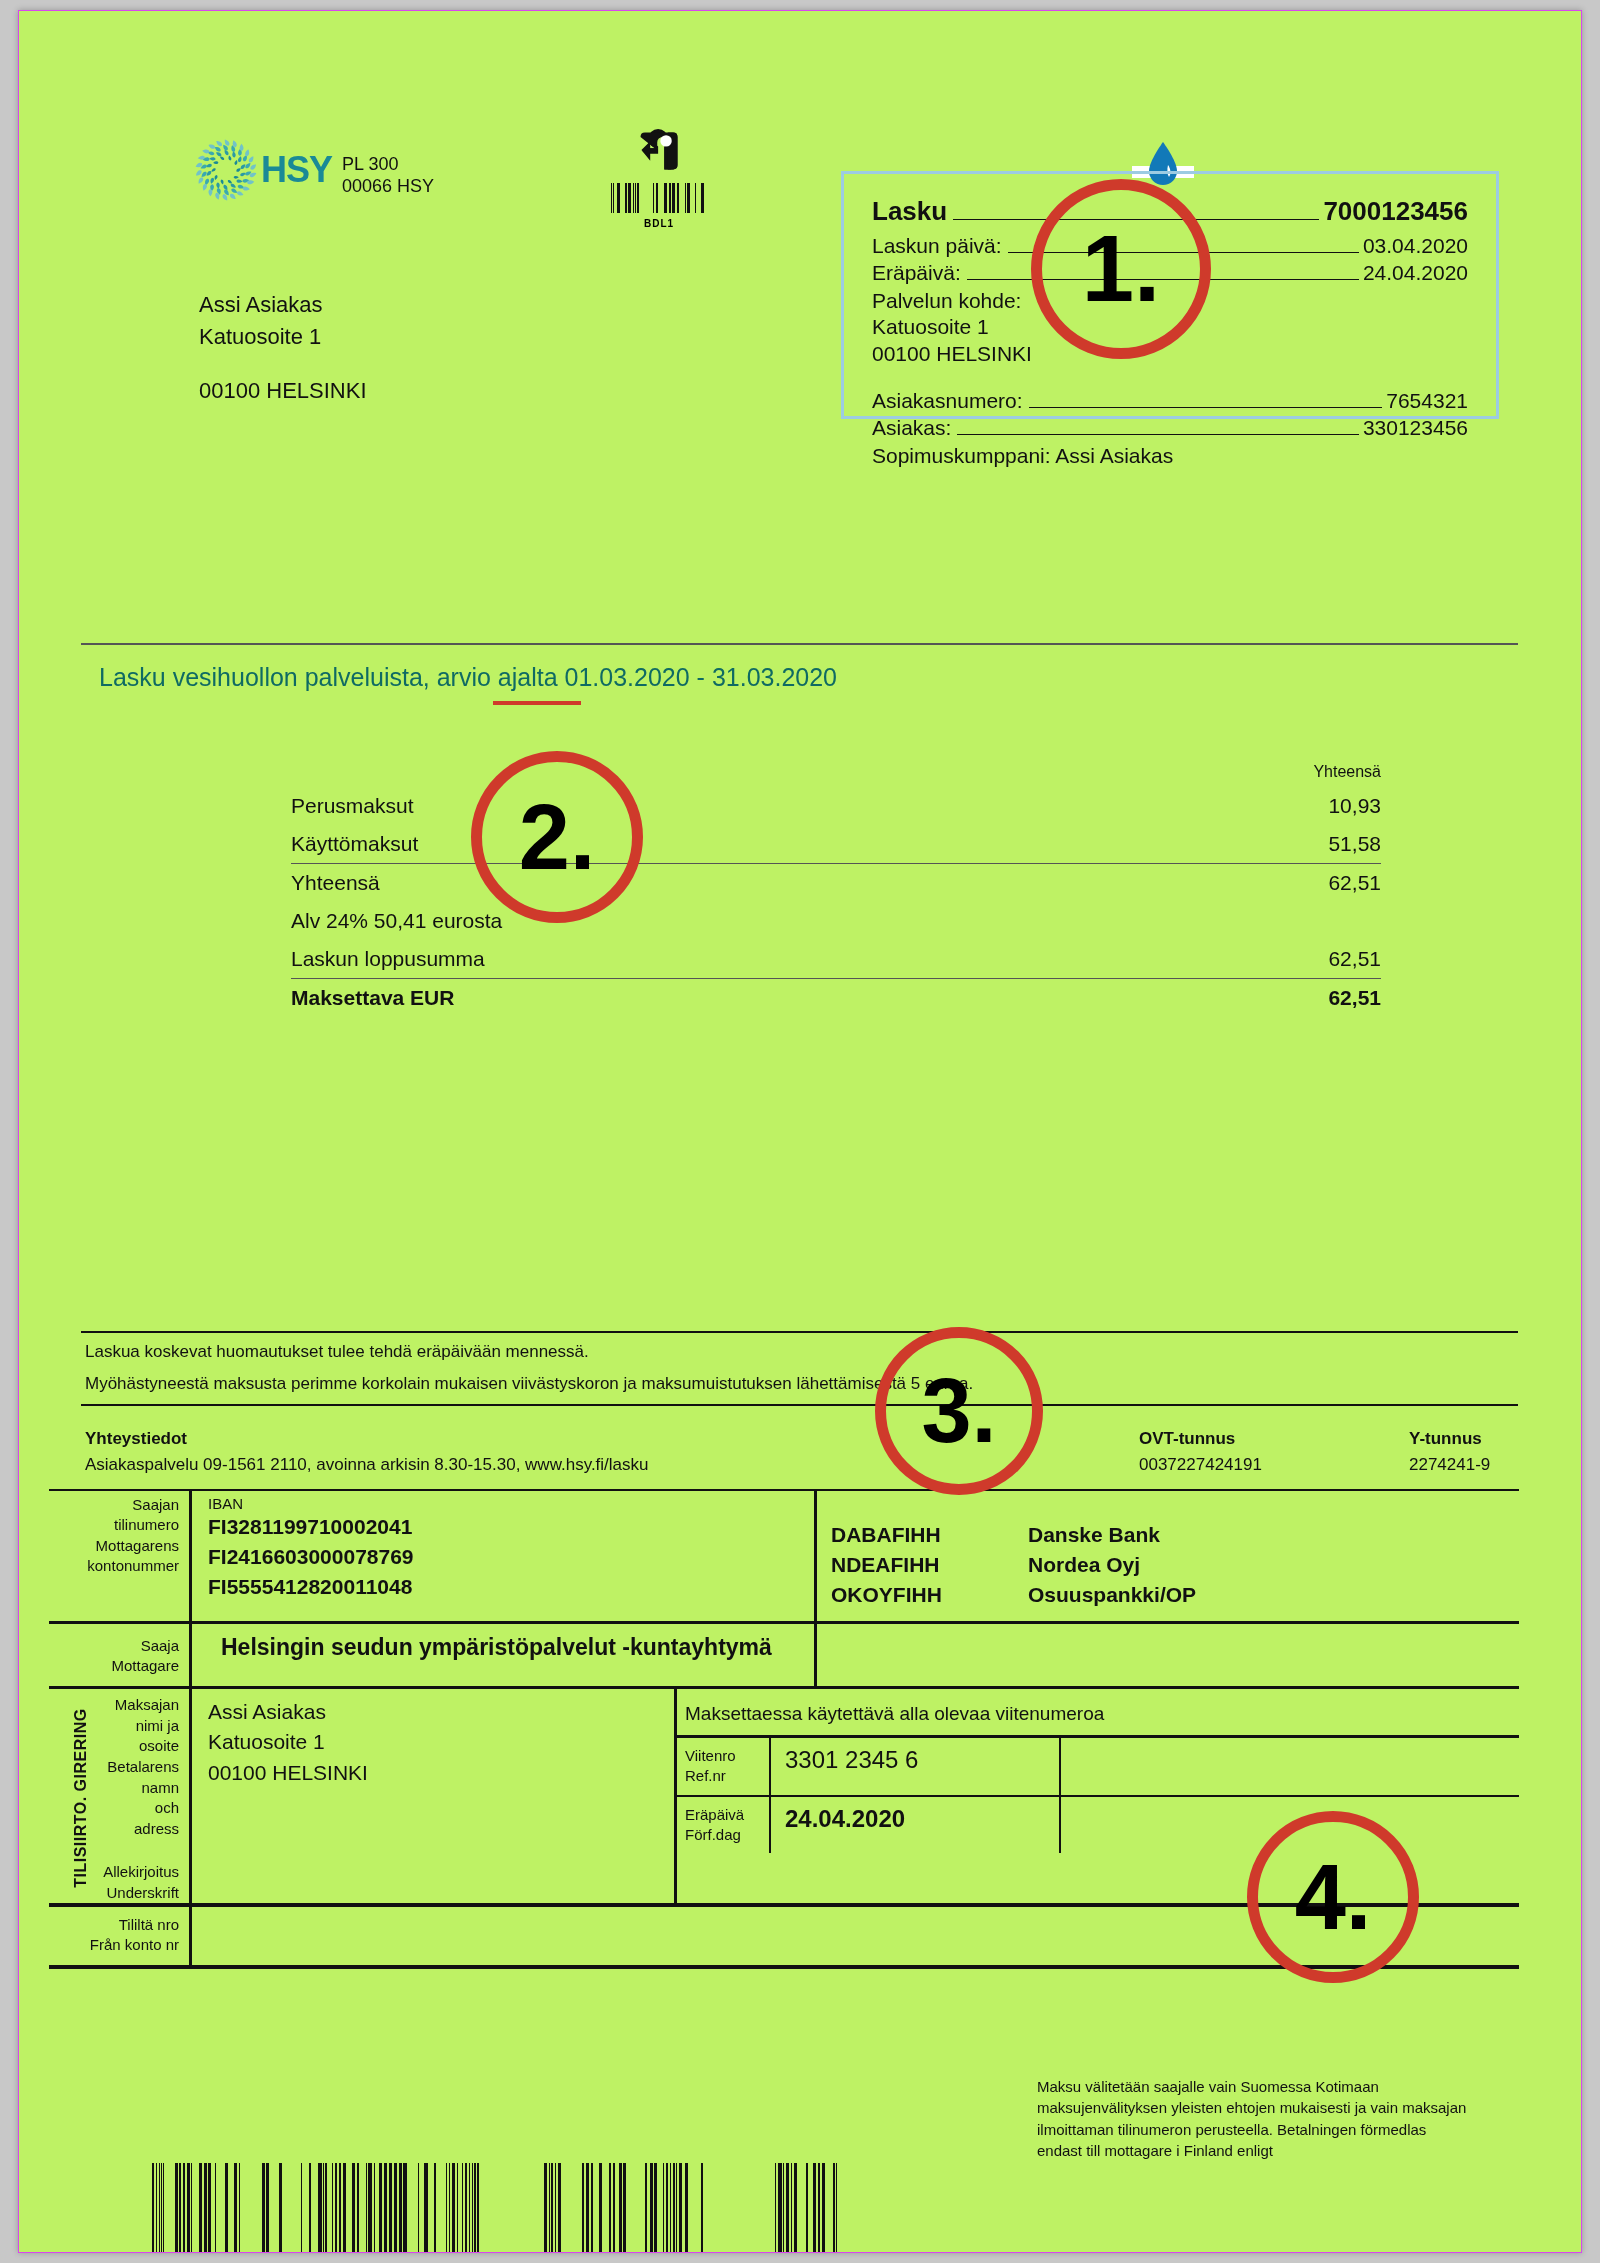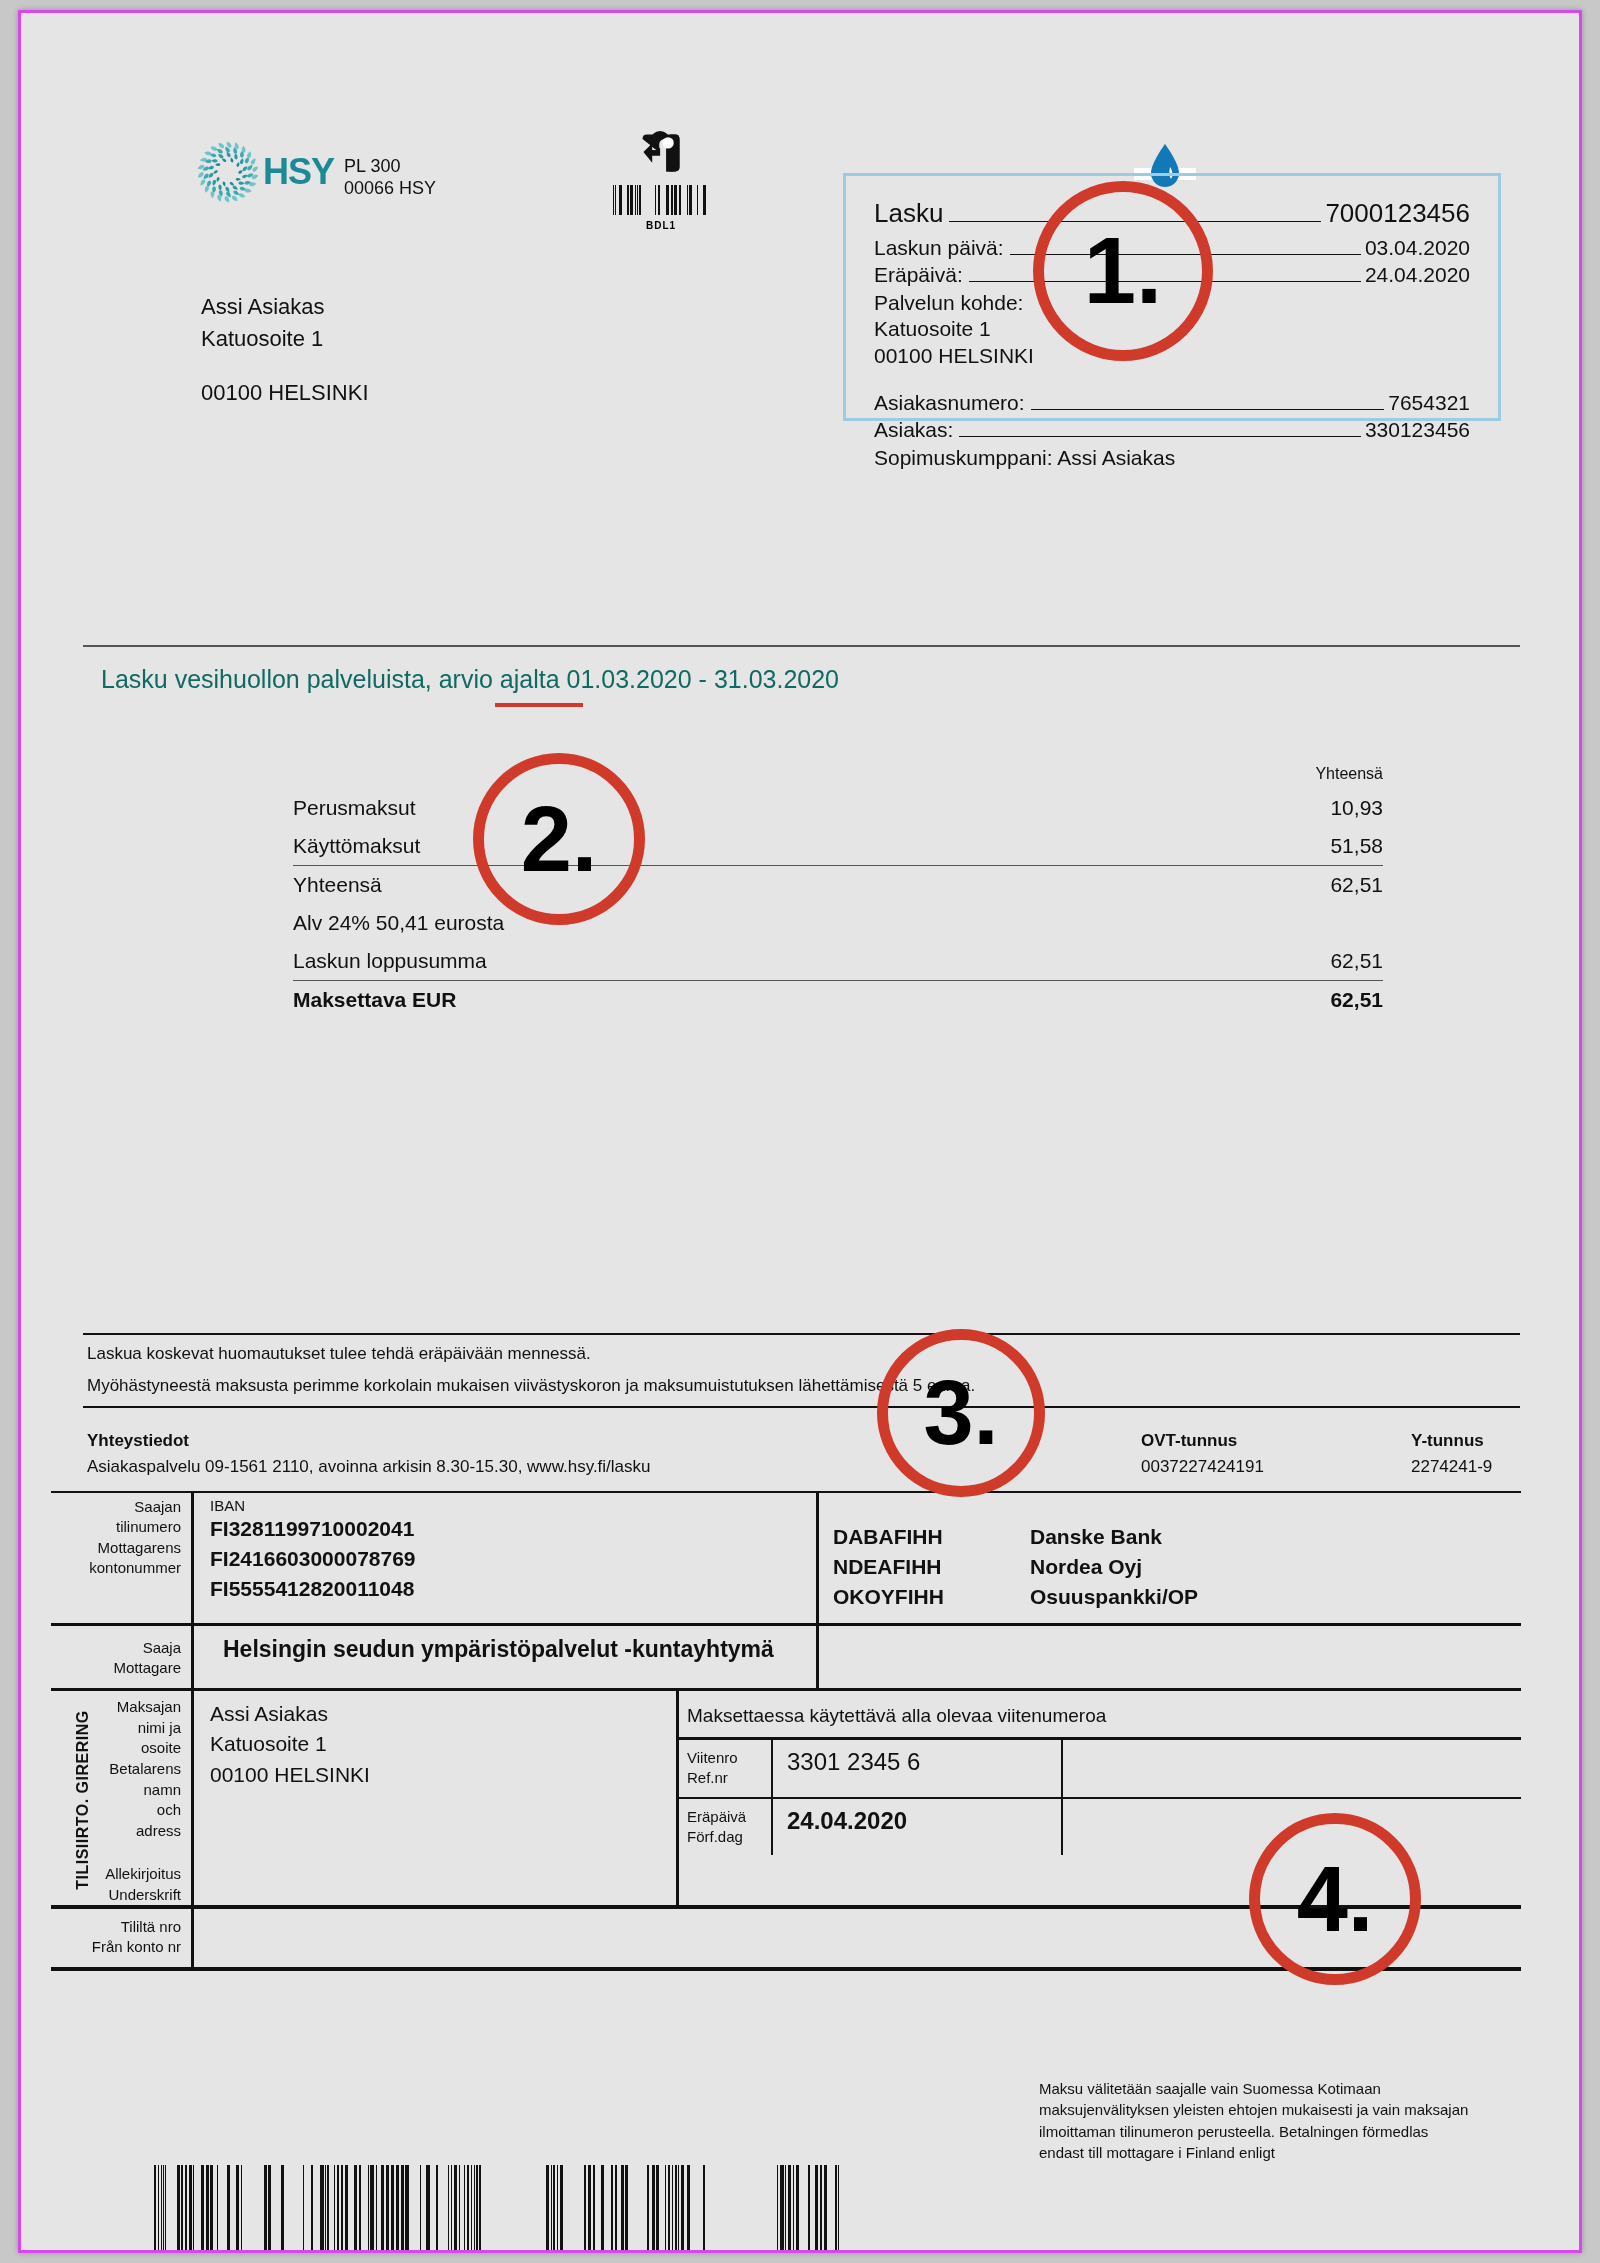--- a/index.html
+++ b/index.html
@@ -7,22 +7,22 @@
   body {
     width: 1600px; height: 2263px;
     background: #c8c8c8;
     font-family: "Liberation Sans", sans-serif;
     overflow: hidden;
   }
   .page {
     position: absolute;
     left: 18px; top: 10px;
     width: 1564px; height: 2243px;
-    background: #e5e5e5;
-    border: 3px solid #d946ef;
+    background: #bef264;
+    border: 1px solid #d946ef;
     box-shadow: 0 0 6px rgba(0,0,0,.25);
     overflow: hidden;
   }
 
   
   .hsy-logo-wrap { position: absolute; left: 176px; top: 128px; display: flex; align-items: center; }
   .hsy-mark { width: 62px; height: 62px; }
   .hsy-word { font-size: 36px; font-weight: bold; color: #1a8a96; letter-spacing: -1px; margin-left: 4px; }
   .hsy-addr { font-size: 18px; color: #111; line-height: 1.25; margin-left: 10px; margin-top: 10px; }
 
@@ -46,21 +46,21 @@
   }
   .drop {
     position: absolute; left: 1129px; top: 130px;
     width: 30px; height: 44px;
   }
   .drop-mask { position: absolute; left: 1113px; top: 155px; width: 62px; height: 12px; background: #fff; }
   .inv-row { display: flex; align-items: baseline; font-size: 21px; color: #111; margin-bottom: 3px; }
   .inv-row .lbl { white-space: nowrap; }
   .inv-row .dots { flex: 1; border-bottom: 1.5px solid #111; margin: 0 4px 5px 6px; }
   .inv-row .val { white-space: nowrap; }
-  .inv-row.title { font-size: 26px; font-weight: normal; margin-bottom: 7px; }
+  .inv-row.title { font-size: 26px; font-weight: bold; margin-bottom: 7px; }
   .inv-plain { font-size: 21px; color: #111; line-height: 1.25; }
   .inv-space { height: 22px; }
 
   
   .hr-dark { position: absolute; left: 62px; width: 1437px; border-top: 2px solid #555; }
   .svc-heading {
     position: absolute; left: 80px; top: 652px;
     font-size: 25px; color: #0f6a63;
   }
   .svc-underline {

